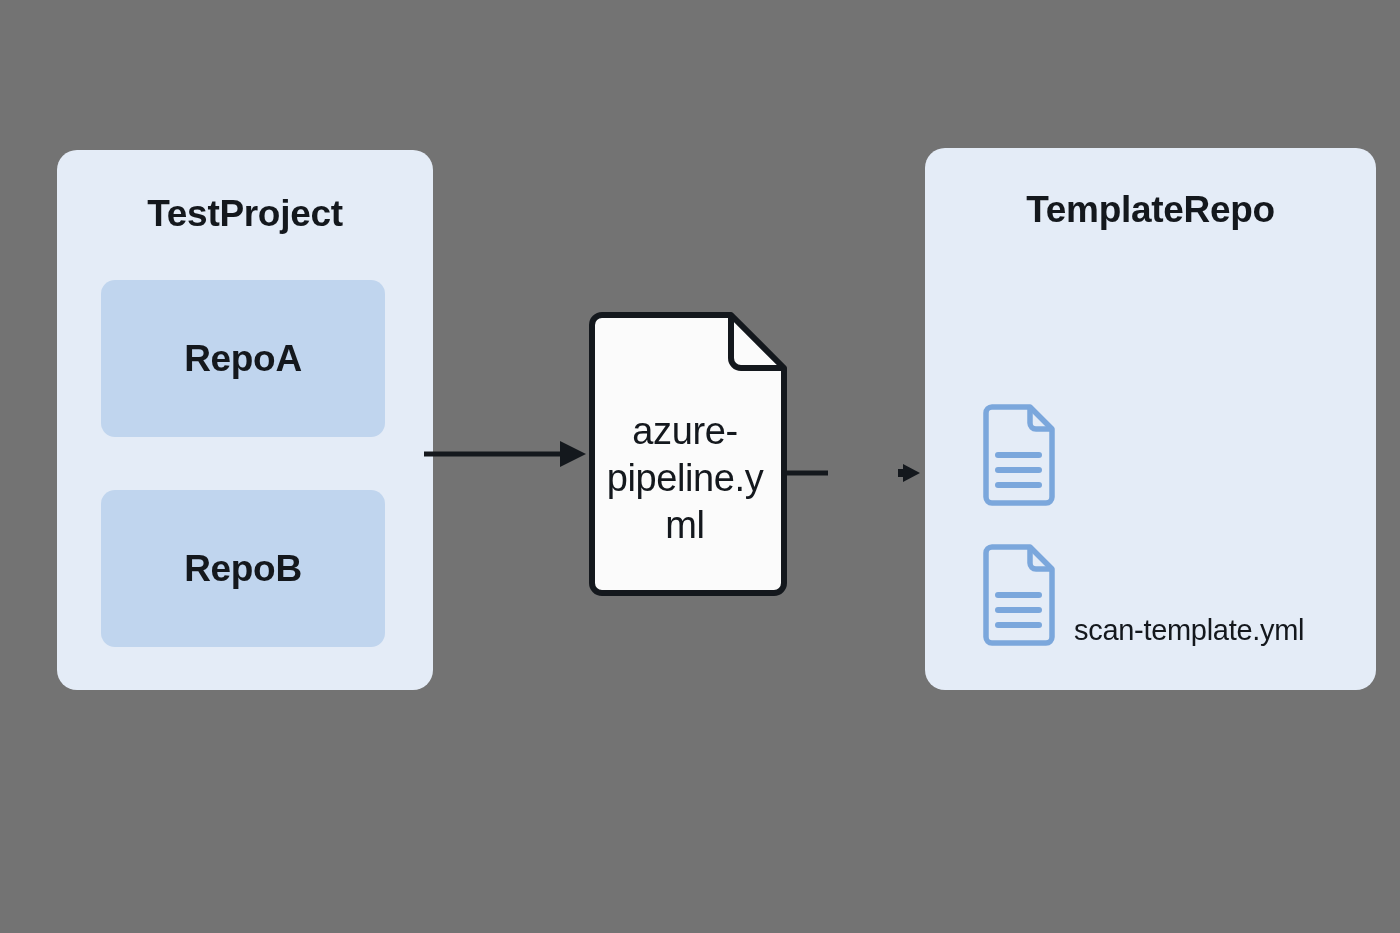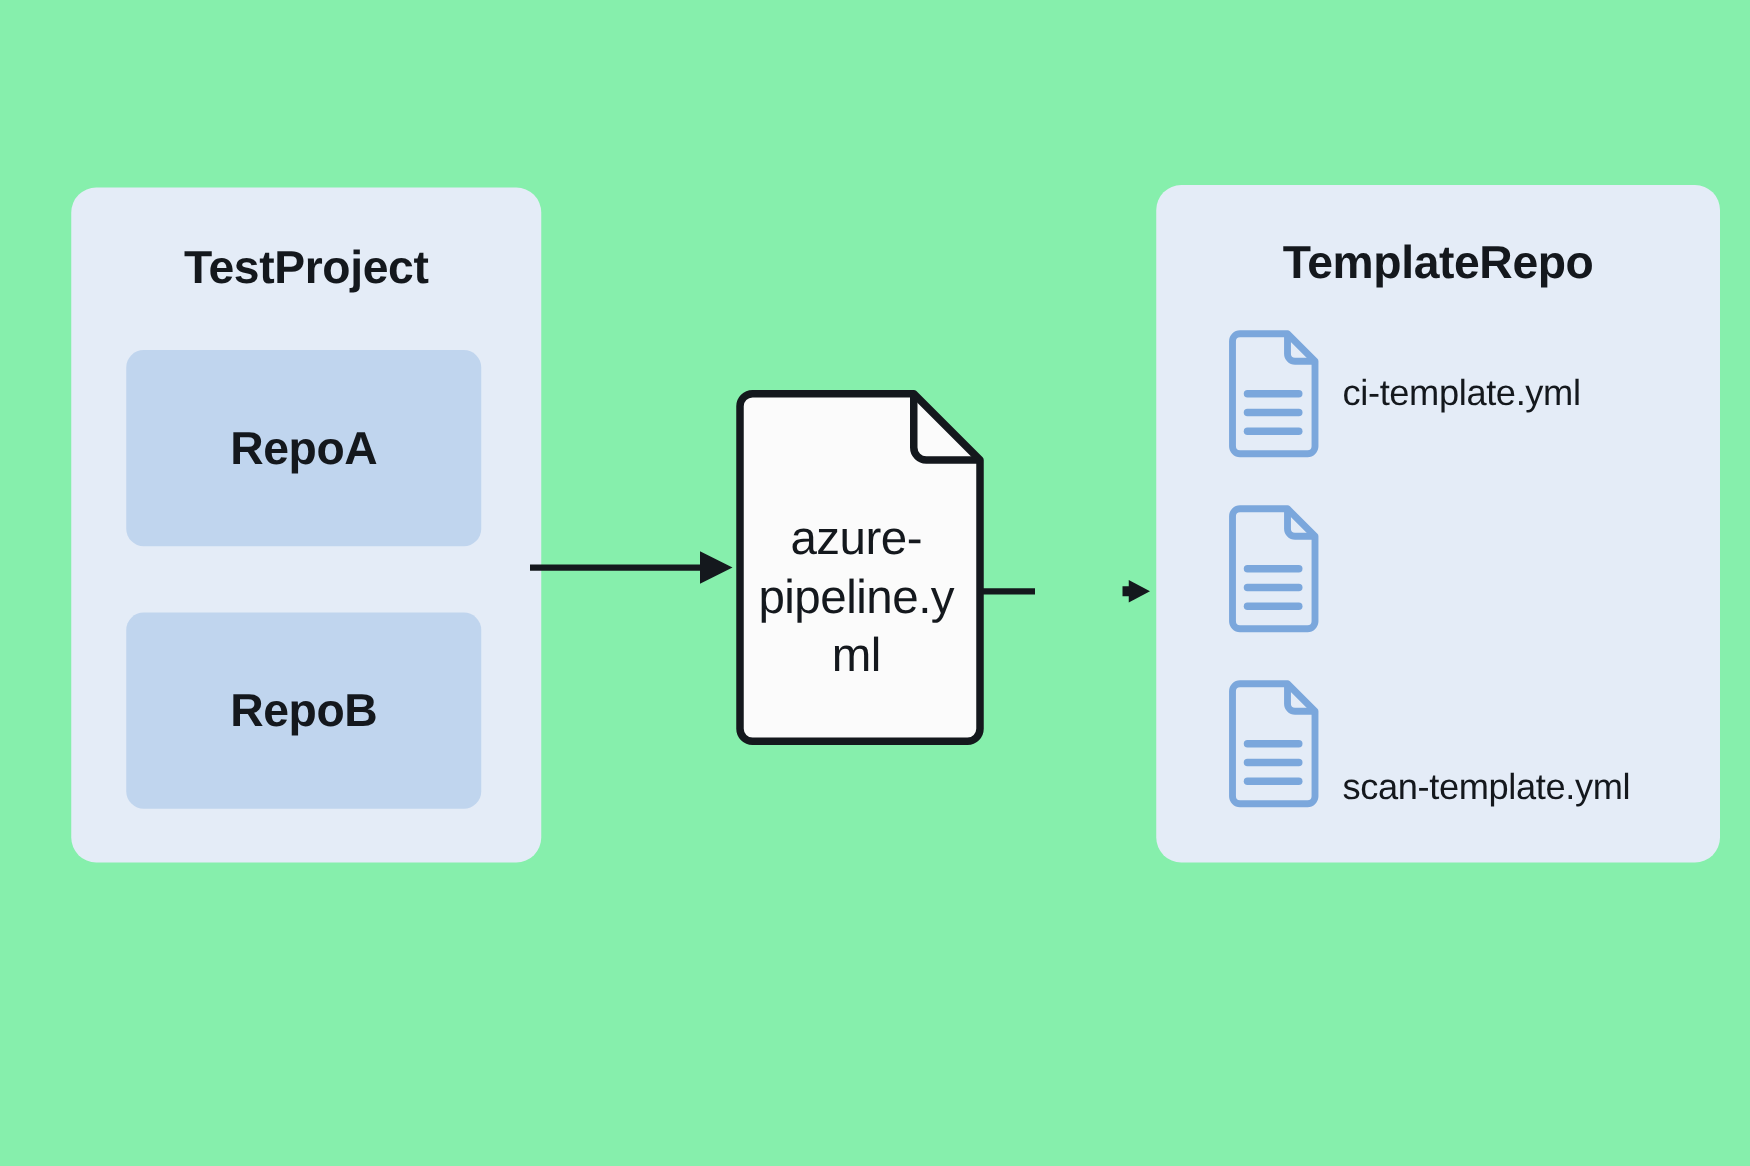--- a/index.html
+++ b/index.html
@@ -13,21 +13,21 @@
     position: relative;
     overflow: hidden;
     font-family: "Liberation Sans", sans-serif;
     color: #15191e;
     -webkit-font-smoothing: antialiased;
   }
 
   .canvas {
     position: absolute;
     inset: 0;
-    background: #86efac;
+    background: #737373;
   }
 
   
   .panel {
     position: absolute;
     background: #e4ecf7;
     border-radius: 20px;
   }
   #project-panel {
     left: 57px;
@@ -187,30 +187,20 @@
       <line x1="2" y1="23" x2="48" y2="23" stroke="#14181d" stroke-width="5"></line>
       <polygon points="123,14 140,23 123,32" fill="#14181d"></polygon>
       <rect x="118" y="19" width="8" height="8" fill="#14181d"></rect>
     </svg>
   </div>
 
 
   <div class="panel" id="templaterepo-panel">
     <div class="panel-title">TemplateRepo</div>
 
-    <div class="file-row" id="file-row-0">
-      <svg class="file-icon" viewBox="0 0 74 104">
-        <path d="M4 10 A6 6 0 0 1 10 4 L48 4 L70 26 L70 94 A6 6 0 0 1 64 100 L10 100 A6 6 0 0 1 4 94 Z" fill="none" stroke="#7ba7dc" stroke-width="5.5" stroke-linejoin="round"></path>
-        <path d="M48 4 L48 20 A6 6 0 0 0 54 26 L70 26" fill="none" stroke="#7ba7dc" stroke-width="5.5" stroke-linejoin="round"></path>
-        <line x1="16" y1="52" x2="57" y2="52" stroke="#7ba7dc" stroke-width="6" stroke-linecap="round"></line>
-        <line x1="16" y1="67" x2="57" y2="67" stroke="#7ba7dc" stroke-width="6" stroke-linecap="round"></line>
-        <line x1="16" y1="82" x2="57" y2="82" stroke="#7ba7dc" stroke-width="6" stroke-linecap="round"></line>
-      </svg>
-      <span class="file-name">ci-template.yml</span>
-    </div>
 
     <div class="file-row" id="file-row-1">
       <svg class="file-icon" viewBox="0 0 74 104">
         <path d="M4 10 A6 6 0 0 1 10 4 L48 4 L70 26 L70 94 A6 6 0 0 1 64 100 L10 100 A6 6 0 0 1 4 94 Z" fill="none" stroke="#7ba7dc" stroke-width="5.5" stroke-linejoin="round"></path>
         <path d="M48 4 L48 20 A6 6 0 0 0 54 26 L70 26" fill="none" stroke="#7ba7dc" stroke-width="5.5" stroke-linejoin="round"></path>
         <line x1="16" y1="52" x2="57" y2="52" stroke="#7ba7dc" stroke-width="6" stroke-linecap="round"></line>
         <line x1="16" y1="67" x2="57" y2="67" stroke="#7ba7dc" stroke-width="6" stroke-linecap="round"></line>
         <line x1="16" y1="82" x2="57" y2="82" stroke="#7ba7dc" stroke-width="6" stroke-linecap="round"></line>
       </svg>
     </div>

